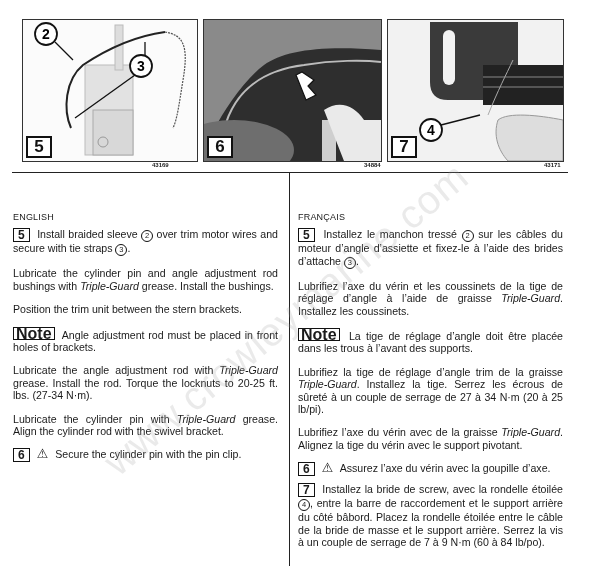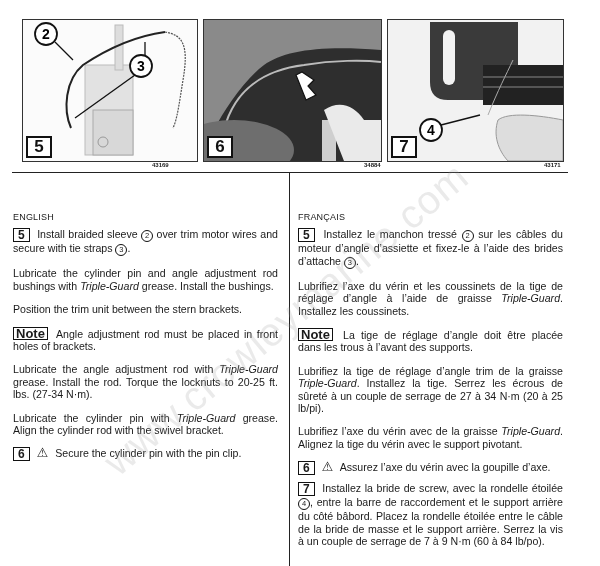--- a/index.html
+++ b/index.html
@@ -16,21 +16,21 @@
   .figid { position:absolute; top:162px; font-size:6px; font-weight:bold; color:#222; }
   .rule-top { position:absolute; left:12px; right:32px; top:172px; border-top:1.5px solid #222; }
   .col { position:absolute; top:175px; font-size:10.6px; line-height:12.4px;margin-top:36px; }
   .col.en { left:13px; width:265px; }
   .col.fr { left:298px; width:265px; }
   .divider { position:absolute; left:289px; top:172px; bottom:0; border-left:1.3px solid #222; }
   .lang { font-size:9px; letter-spacing:0.2px; margin-bottom:5px; }
   p { margin:0 0 11px 0; text-align:justify; }
   .stepbox { display:inline-block; border:1.6px solid #111; font-weight:bold; font-size:12px; line-height:12px;
              padding:0 4px; margin-right:4px; vertical-align:-1px; }
-  .notebox { display:inline-block; border:1.4px solid #111; font-weight:bold; font-size:13px; line-height:11px;
+  .notebox { display:inline-block; border:1.4px solid #111; font-weight:bold; font-size:16px; line-height:11px;
              padding:0 2px; margin-right:4px; }
   .circ { display:inline-block; width:10px; height:10px; border:1px solid #111; border-radius:50%;
           font-size:7.5px; line-height:10px; text-align:center; vertical-align:0px; }
   .warn { font-size:13px; margin-right:4px; }
   .bold { font-weight:normal; }
   i { font-style:italic; }
   .watermark { position:absolute; left:95px; top:450px; transform:rotate(-40deg); transform-origin:left top;
                font-size:40px; color:rgba(160,160,160,0.22); white-space:nowrap; pointer-events:none;
                font-family:"Liberation Sans", sans-serif; letter-spacing:1px; }
 </style>

